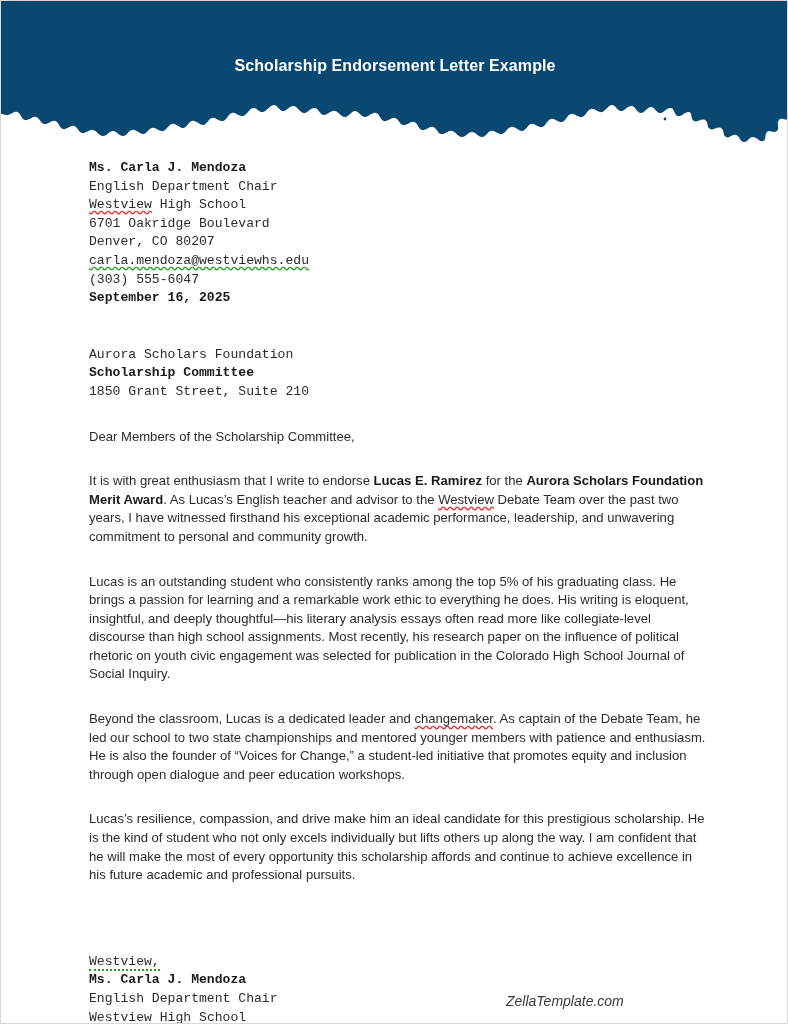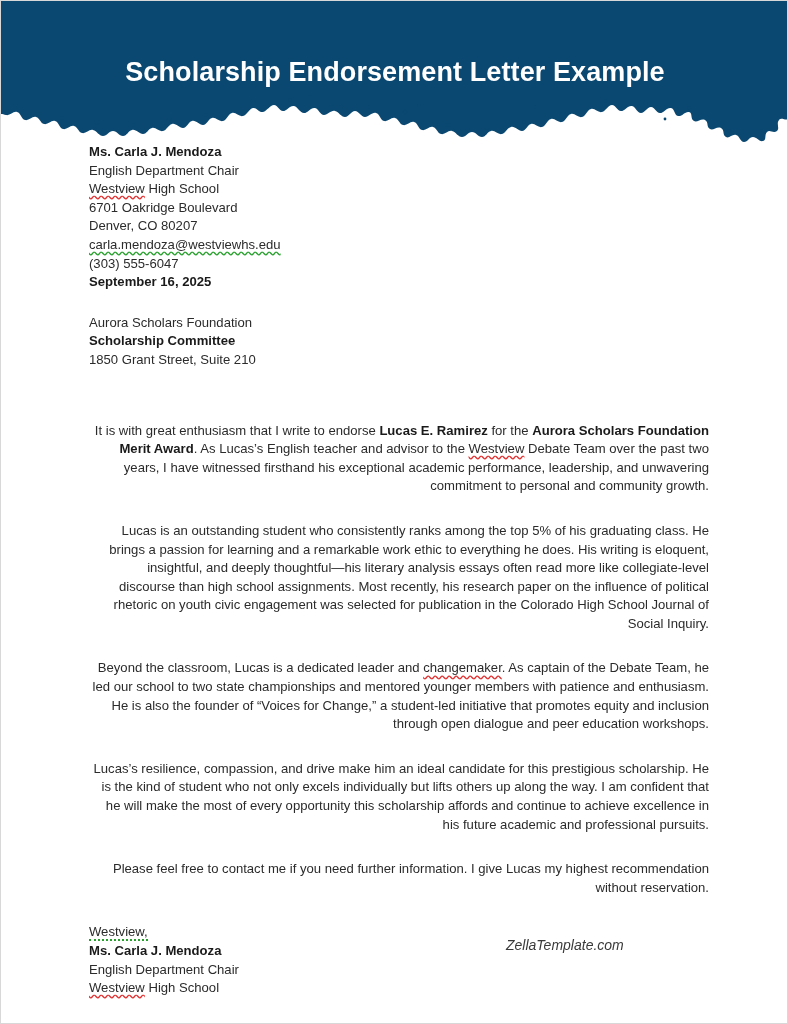--- a/index.html
+++ b/index.html
@@ -35,46 +35,46 @@
     left: 0;
     display: block;
   }
   #header-title {
     position: absolute;
     top: 56px;
     left: 0;
     width: 788px;
     text-align: center;
     color: #ffffff;
-    font-size: 27px;
+    font-size: 16px;
     font-weight: bold;
     letter-spacing: 0.1px;
     font-family: "Liberation Sans", sans-serif;
     z-index: 5;
   }
 
   
   #letter {
     position: absolute;
     left: 88px;
     top: 142px;
     width: 620px;
     color: #2b2b2b;
     font-size: 13.1px;
     line-height: 18.6px;
     font-family: "Liberation Sans", sans-serif;
   }
-  .blk { margin: 0 0 0 0; }
+  .blk { margin: 16px 0 0 0; font-family: Liberation Mono, monospace; }
   .line { white-space: pre-wrap; }
   .bold { font-weight: bold; color: #1a1a1a; }
   .gap-md { height: 22px; }
   .gap-lg { height: 26px; }
   p.para {
     margin: 0;
-    text-align: right;
+    text-align: left;
   }
   .spacer-para { height: 26px; }
 
   
   .sq-red {
     text-decoration: underline wavy #e03030;
     text-decoration-skip-ink: none;
     text-underline-offset: 2px;
   }
   .sq-green {
@@ -84,21 +84,21 @@
   }
   .sq-green-dot {
     border-bottom: 2px dotted #27a02c;
     padding-bottom: 0px;
   }
 
   
   #watermark {
     position: absolute;
     left: 505px;
-    top: 936px;
+    top: 992px;
     font-style: italic;
     font-size: 14px;
     color: #3a3a3a;
     font-family: "Liberation Sans", sans-serif;
   }
 </style>
 </head>
 <body>
 
 <div id="page">
@@ -182,40 +182,40 @@
     <div class="gap-md"></div>
 
     <div class="blk">
       <div class="line">Aurora Scholars Foundation</div>
       <div class="line bold">Scholarship Committee</div>
       <div class="line">1850 Grant Street, Suite 210</div>
     </div>
 
     <div class="gap-lg"></div>
 
+    <div class="line">Dear Members of the Scholarship Committee,</div>
 
     <div class="spacer-para"></div>
 
     <p class="para"><span>It is with great enthusiasm that I write to endorse </span><span class="bold">Lucas E. Ramirez</span><span> for the </span><span class="bold">Aurora Scholars Foundation Merit Award</span><span>. As Lucas’s English teacher and advisor to the </span><span class="sq-red">Westview</span><span> Debate Team over the past two years, I have witnessed firsthand his exceptional academic performance, leadership, and unwavering commitment to personal and community growth.</span></p>
 
     <div class="spacer-para"></div>
 
     <p class="para">Lucas is an outstanding student who consistently ranks among the top 5% of his graduating class. He brings a passion for learning and a remarkable work ethic to everything he does. His writing is eloquent, insightful, and deeply thoughtful—his literary analysis essays often read more like collegiate-level discourse than high school assignments. Most recently, his research paper on the influence of political rhetoric on youth civic engagement was selected for publication in the Colorado High School Journal of Social Inquiry.</p>
 
     <div class="spacer-para"></div>
 
     <p class="para"><span>Beyond the classroom, Lucas is a dedicated leader and </span><span class="sq-red">changemaker</span><span>. As captain of the Debate Team, he led our school to two state championships and mentored younger members with patience and enthusiasm. He is also the founder of “Voices for Change,” a student-led initiative that promotes equity and inclusion through open dialogue and peer education workshops.</span></p>
 
     <div class="spacer-para"></div>
 
     <p class="para">Lucas’s resilience, compassion, and drive make him an ideal candidate for this prestigious scholarship. He is the kind of student who not only excels individually but lifts others up along the way. I am confident that he will make the most of every opportunity this scholarship affords and continue to achieve excellence in his future academic and professional pursuits.</p>
 
     <div class="spacer-para"></div>
 
-    <p class="para">Please feel free to contact me if you need further information. I give Lucas my highest recommendation without reservation.</p>
 
     <div class="spacer-para"></div>
 
     <div class="blk">
       <div class="line"><span class="sq-green-dot">Westview,</span></div>
       <div class="line bold">Ms. Carla J. Mendoza</div>
       <div class="line">English Department Chair</div>
       <div class="line"><span class="sq-red">Westview</span><span> High School</span></div>
 
     </div>

